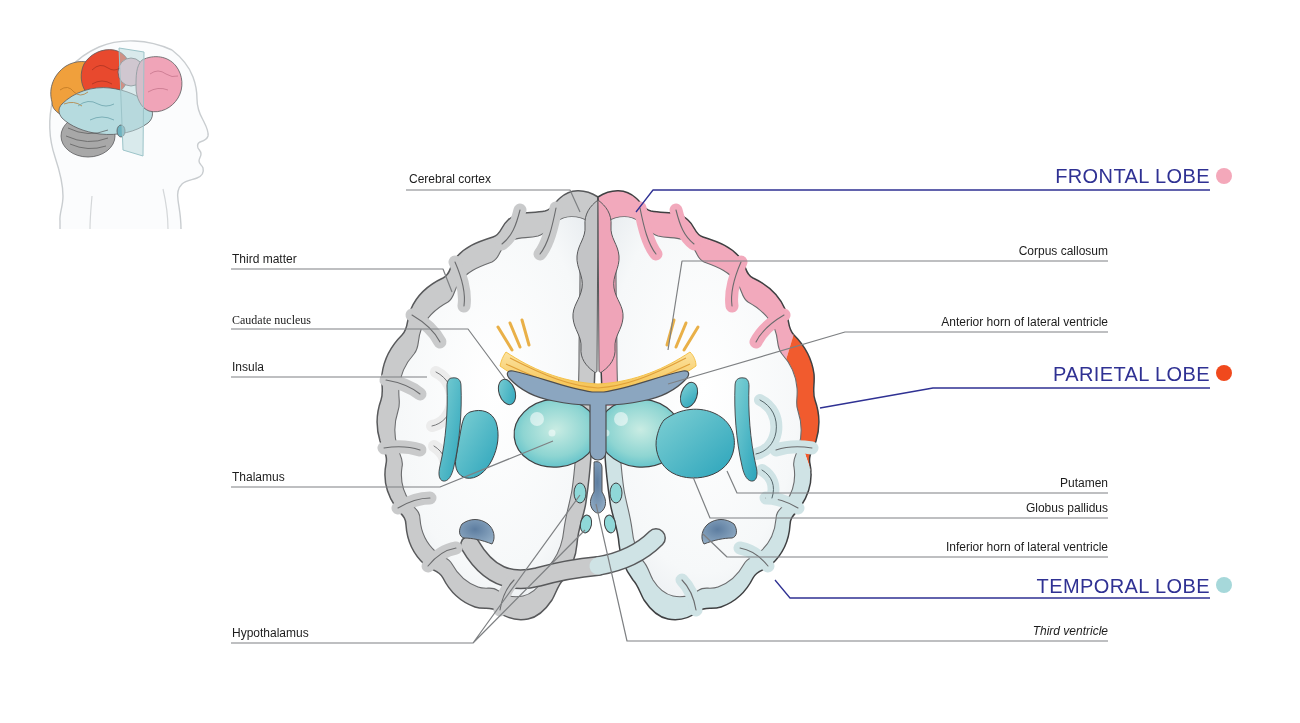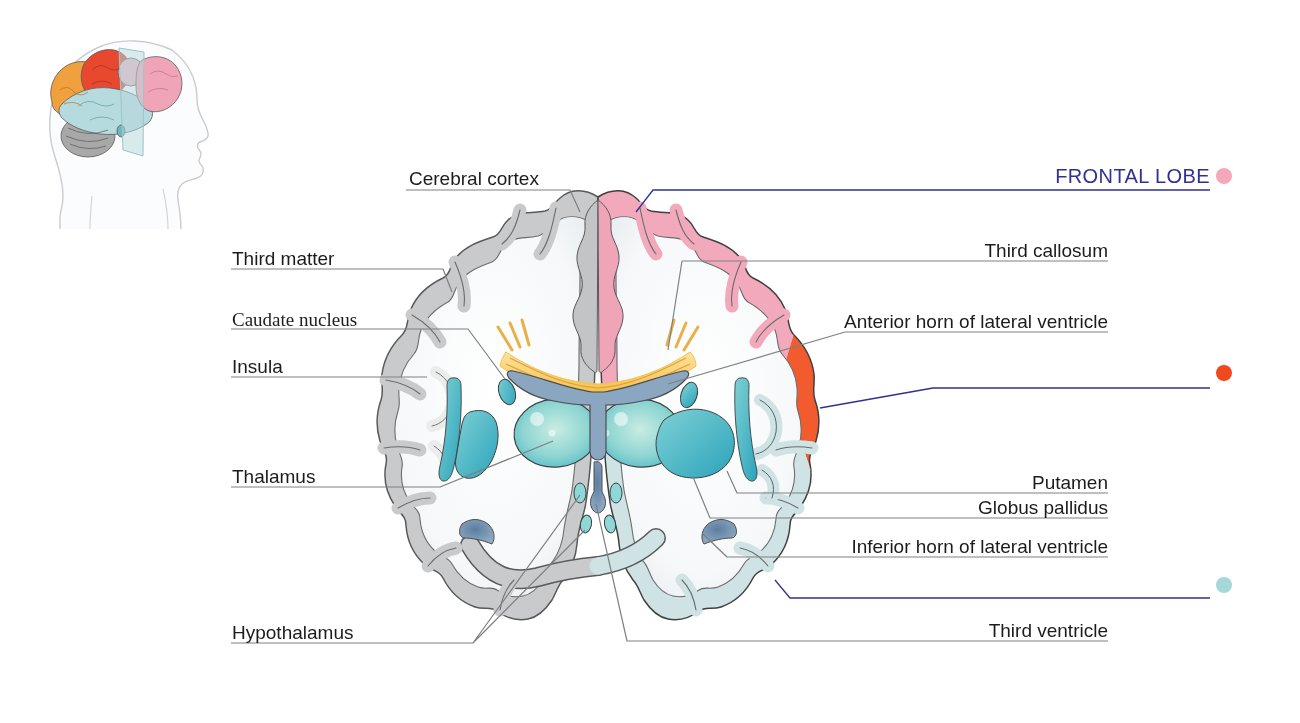--- a/index.html
+++ b/index.html
@@ -1,19 +1,19 @@
 <!DOCTYPE html>
 <html><head>
 <meta charset="utf-8">
 <style>
   html,body{margin:0;padding:0;background:#ffffff;}
   .stage{position:relative;width:1300px;height:723px;background:#ffffff;overflow:hidden;
          font-family:"Liberation Sans",sans-serif;}
   .stage svg{position:absolute;left:0;top:0;}
-  .lbl{position:absolute;font-size:19px;line-height:18px;color:#1c1c1c;white-space:nowrap;}
+  .lbl{position:absolute;font-size:12px;line-height:18px;color:#1c1c1c;white-space:nowrap;}
   .lbl.right{text-align:right;width:320px;}
   .lobe{position:absolute;font-size:20px;line-height:22px;color:#2f3193;letter-spacing:.4px;
         white-space:nowrap;text-align:right;width:420px;}
 </style>
 </head>
 <body>
 
 <div class="stage">
 
 <svg width="1300" height="723" viewBox="0 0 1300 723">
@@ -308,22 +308,24 @@
   <circle cx="1224" cy="585" r="8" fill="#a6d8da"></circle>
 </svg>
 
   <div class="lbl" style="left:409px;top:170px;">Cerebral cortex</div>
   <div class="lbl" style="left:232px;top:250px;">Third matter</div>
   <div class="lbl" style="left:232px;top:311px;font-family:Liberation Serif, serif;">Caudate nucleus</div>
   <div class="lbl" style="left:232px;top:358px;text-align:center;">Insula</div>
   <div class="lbl" style="left:232px;top:468px;">Thalamus</div>
   <div class="lbl" style="left:232px;top:624px;">Hypothalamus</div>
 
-  <div class="lbl right" style="left:788px;top:242px;">Third callosum</div>
+  <div class="lbl right" style="left:788px;top:242px;">Corpus callosum</div>
   <div class="lbl right" style="left:788px;top:313px;">Anterior horn of lateral ventricle</div>
   <div class="lbl right" style="left:788px;top:474px;">Putamen</div>
   <div class="lbl right" style="left:788px;top:499px;">Globus pallidus</div>
   <div class="lbl right" style="left:788px;top:538px;">Inferior horn of lateral ventricle</div>
-  <div class="lbl right" style="left:788px;top:622px;">Third ventricle</div>
+  <div class="lbl right" style="left:788px;top:622px;font-style:italic;">Third ventricle</div>
 
   <div class="lobe" style="left:790px;top:165px;">FRONTAL LOBE</div>
+  <div class="lobe" style="left:790px;top:363px;">PARIETAL LOBE</div>
+  <div class="lobe" style="left:790px;top:575px;">TEMPORAL LOBE</div>
 
 </div>
 
 </body></html>

